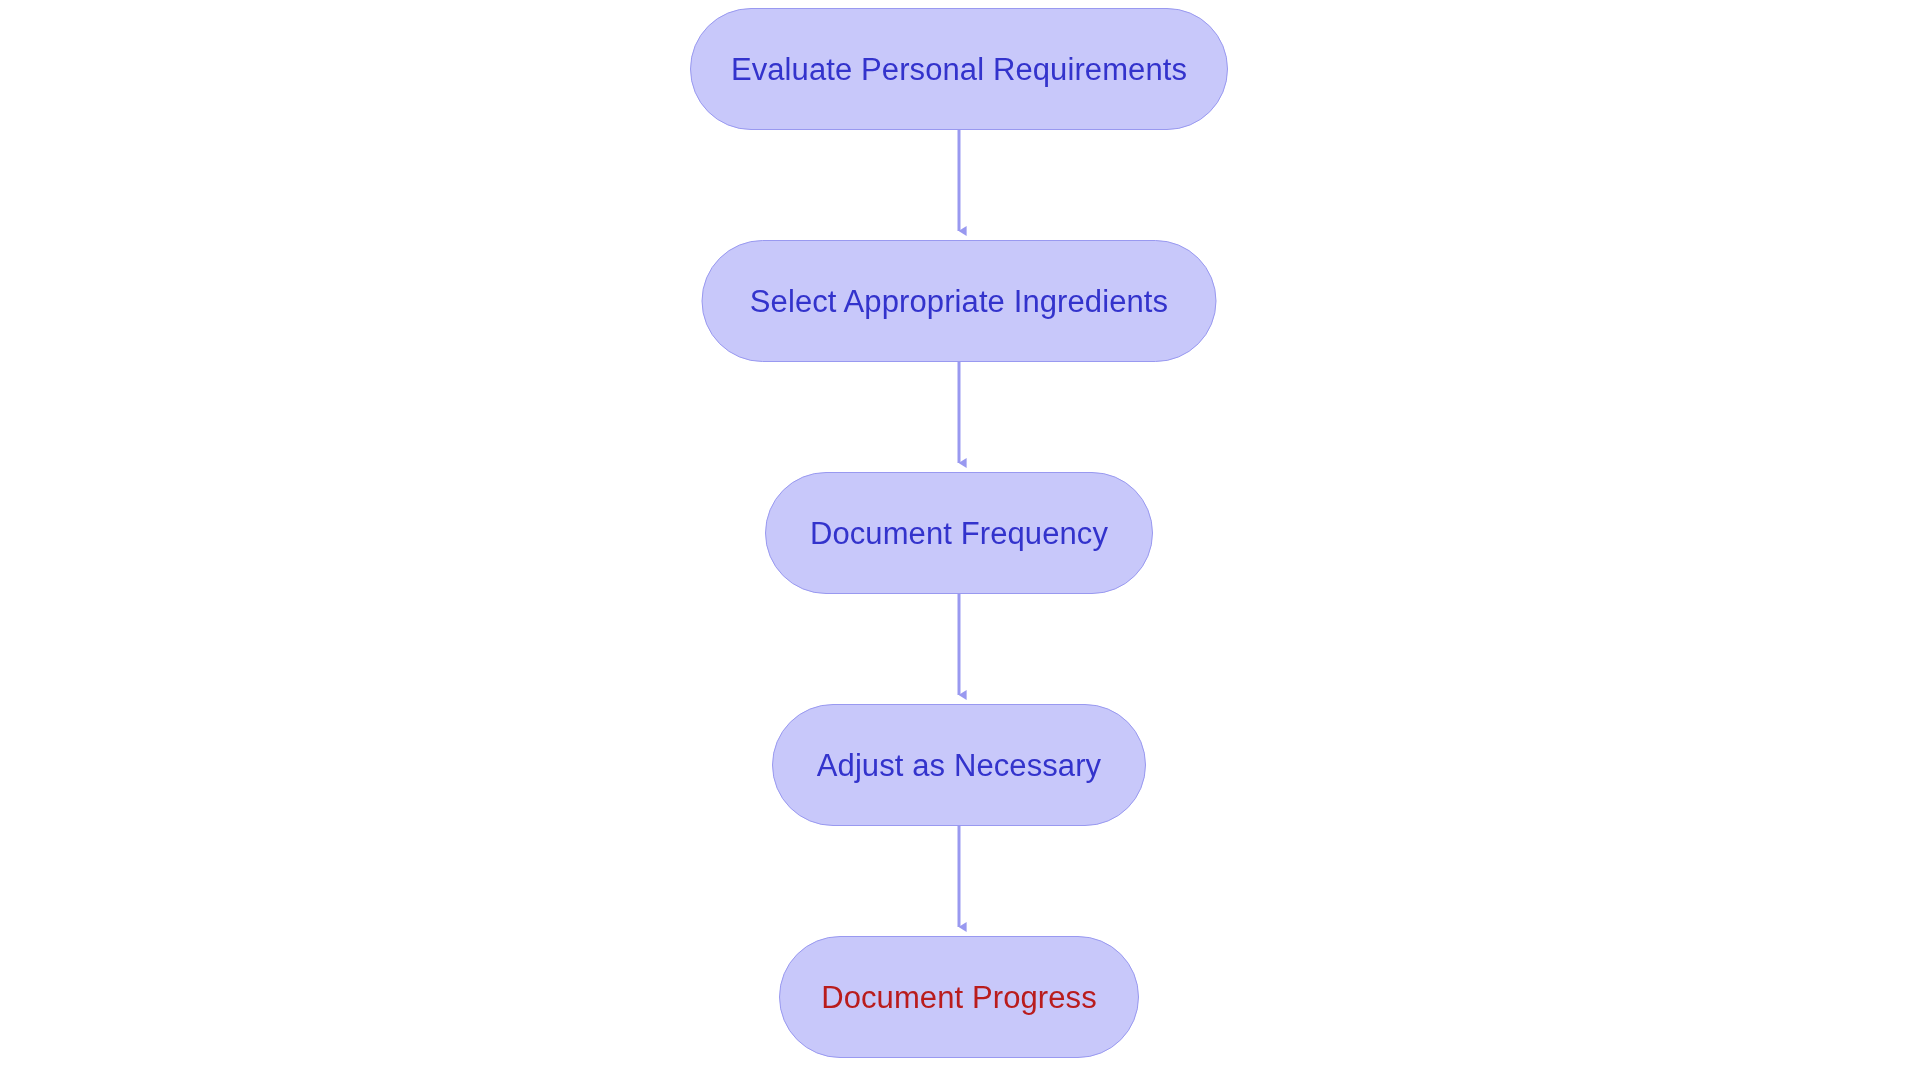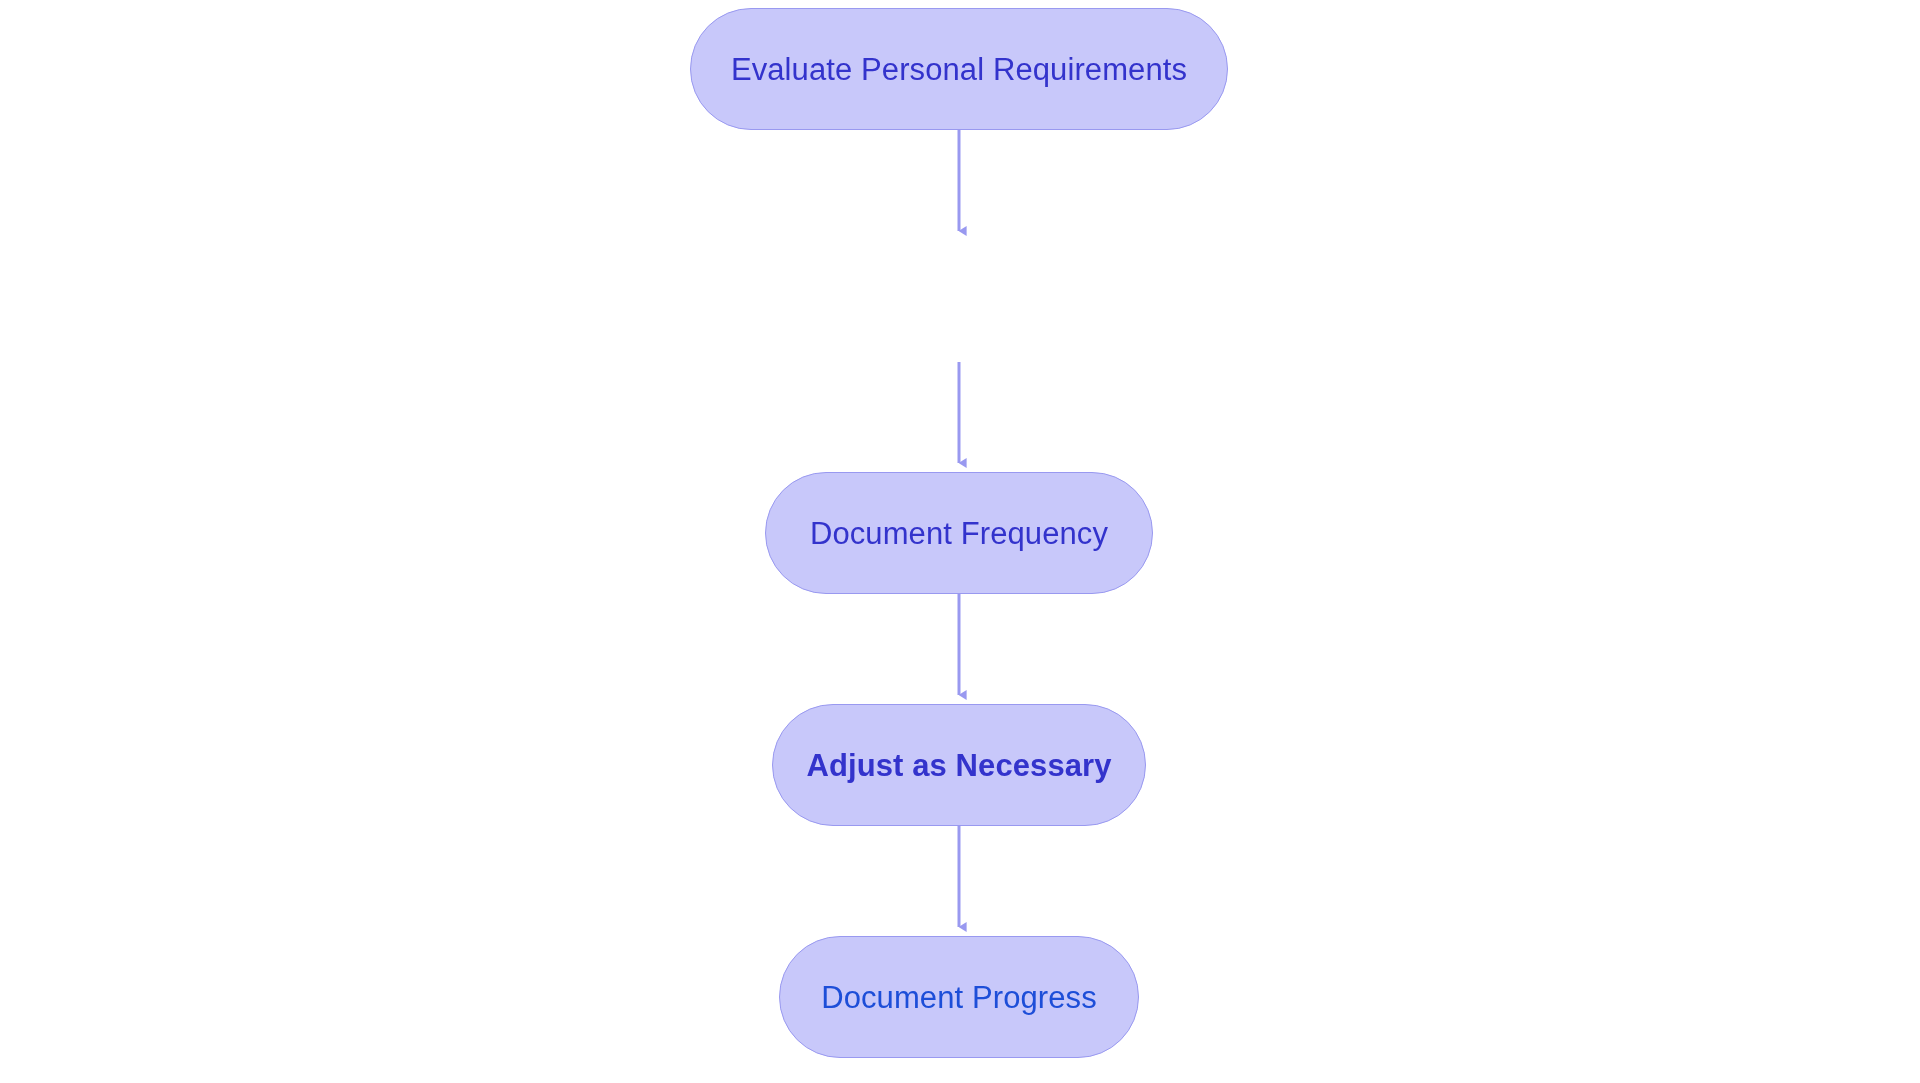--- a/index.html
+++ b/index.html
@@ -79,24 +79,27 @@
         <line x1="959" y1="362" x2="959" y2="463" stroke="#9999f0" stroke-width="3" marker-end="url(#arrowhead-down)"></line>
         <line x1="959" y1="594" x2="959" y2="695" stroke="#9999f0" stroke-width="3" marker-end="url(#arrowhead-down)"></line>
         <line x1="959" y1="826" x2="959" y2="927" stroke="#9999f0" stroke-width="3" marker-end="url(#arrowhead-down)"></line>
       </g>
   </svg>
 
   <div id="node-layer">
       <div class="flow-node" style="left: 959px; top: 8px; width: 538px; height: 122px; border-radius: 61px; background: rgb(200, 200, 250); border-color: rgb(153, 153, 240);">
         <span class="flow-node-label" style="color: rgb(51, 51, 204);">Evaluate Personal Requirements</span>
       </div>
+      <div class="flow-node" style="left: 959px; top: 240px; width: 515px; height: 122px; border-radius: 61px; background: rgb(200, 200, 250); border-color: rgb(153, 153, 240);">
+        <span class="flow-node-label" style="color: rgb(51, 51, 204);">Select Appropriate Ingredients</span>
+      </div>
       <div class="flow-node" style="left: 959px; top: 472px; width: 388px; height: 122px; border-radius: 61px; background: rgb(200, 200, 250); border-color: rgb(153, 153, 240);">
         <span class="flow-node-label" style="color: rgb(51, 51, 204);">Document Frequency</span>
       </div>
       <div class="flow-node" style="left: 959px; top: 704px; width: 374px; height: 122px; border-radius: 61px; background: rgb(200, 200, 250); border-color: rgb(153, 153, 240);">
-        <span class="flow-node-label" style="color: rgb(51, 51, 204); font-weight: bold;">Adjust as Necessary</span>
+        <span class="flow-node-label" style="color: rgb(51, 51, 204);">Adjust as Necessary</span>
       </div>
       <div class="flow-node" style="left: 959px; top: 936px; width: 360px; height: 122px; border-radius: 61px; background: rgb(200, 200, 250); border-color: rgb(153, 153, 240);">
-        <span class="flow-node-label" style="color: #1d4ed8;">Document Progress</span>
+        <span class="flow-node-label" style="color: #b91c1c;">Document Progress</span>
       </div>
     </div>
 
 </div>
 
 </body></html>

